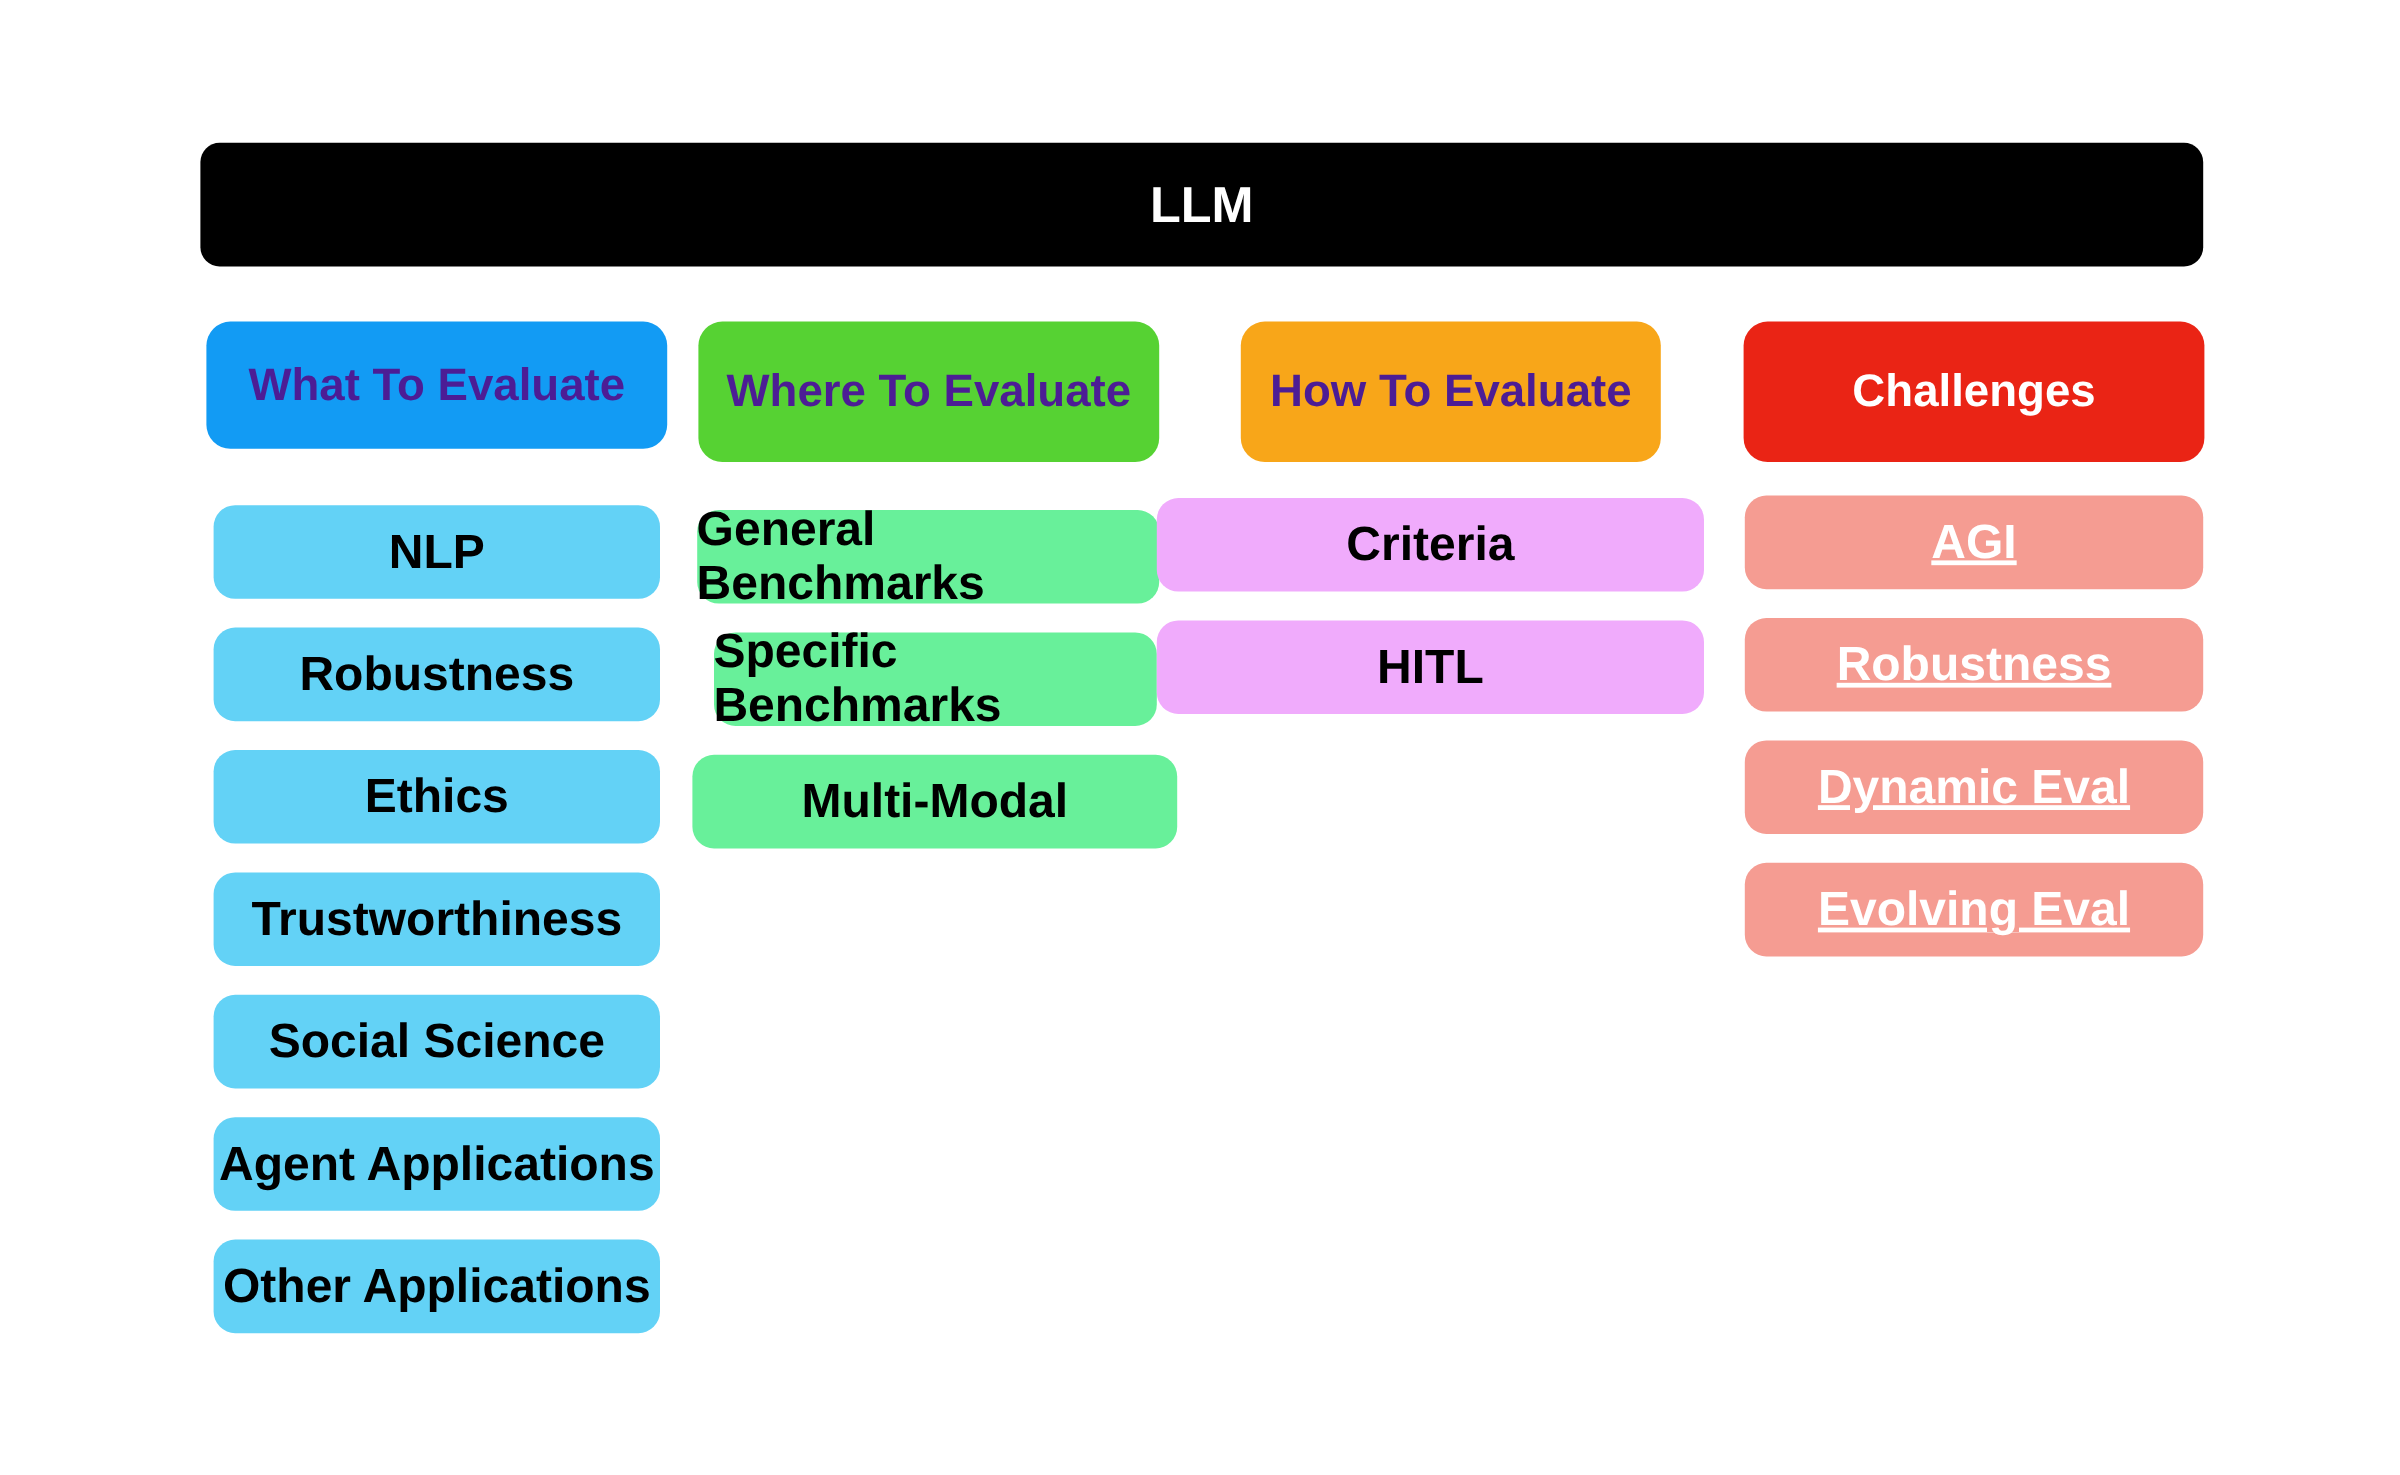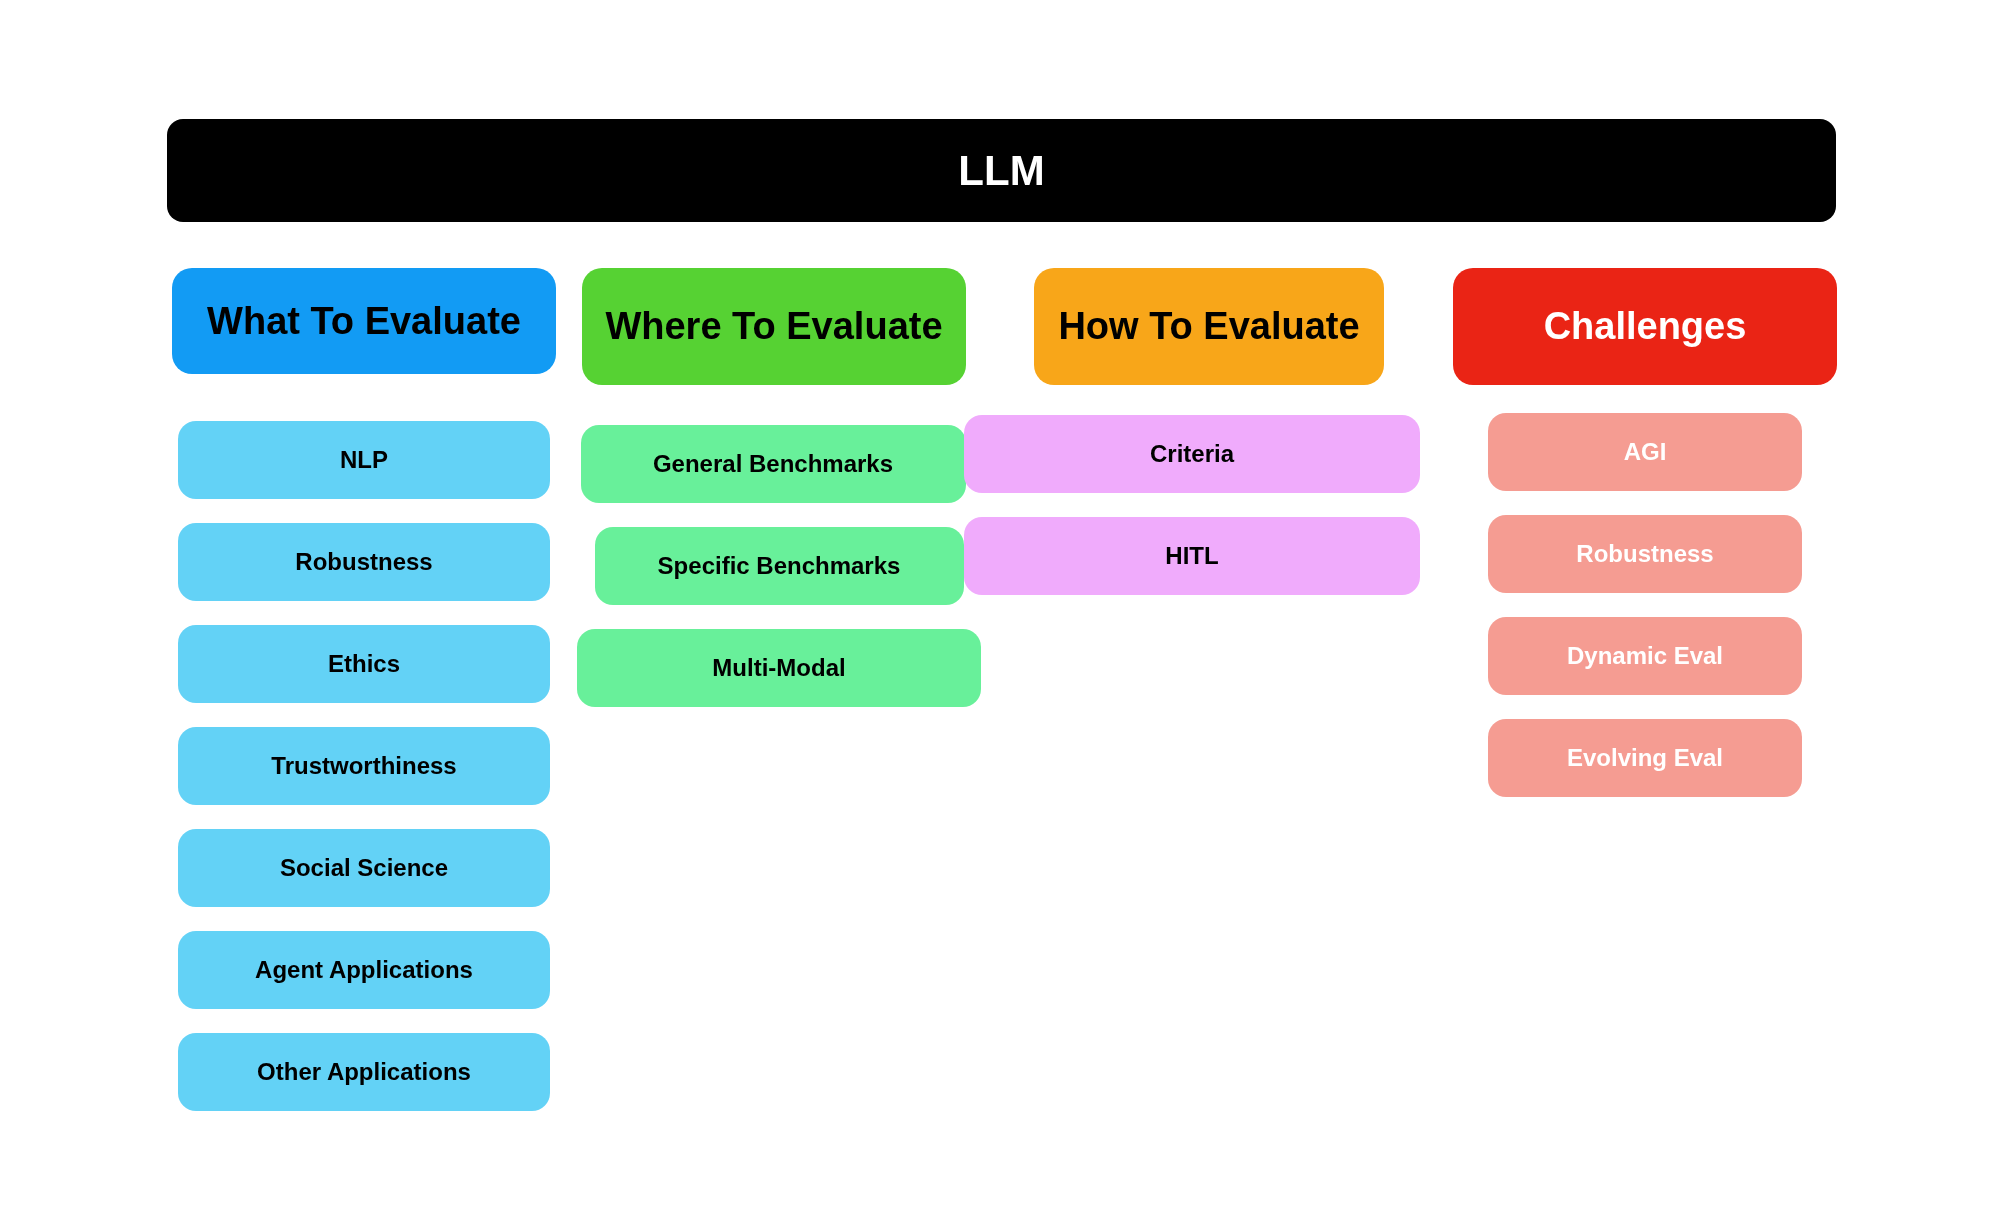--- a/index.html
+++ b/index.html
@@ -25,48 +25,48 @@
   .col { position: absolute; top: 268px; width: 384px; }
   .col-1 { left: 172px; }
   .col-2 { left: 582px; }
   .col-3 { left: 1000px; }
   .col-4 { left: 1453px; }
   .col-header {
     height: 117px;
     border-radius: 20px;
     display: flex; align-items: center; justify-content: center;
     font-size: 38px; font-weight: bold;
-    color: #000000;
+    color: #4c1d95;
   }
   .col-1 .col-header { height: 106px; background: #129BF4; }
   .col-2 .col-header { background: #56D233; }
   .col-3 .col-header { background: #F8A619; margin-left: 34px; }
   .col-4 .col-header { background: #EA2415; color: #ffffff; }
   .items { display: flex; flex-direction: column; align-items: center; }
   .col-1 .items { margin-top: 47px; }
   .col-2 .items { margin-top: 40px; }
   .col-3 .items { margin-top: 30px; }
   .col-4 .items { margin-top: 28px; }
   .item {
     height: 78px;
     border-radius: 18px;
     display: flex; align-items: center; justify-content: center;
-    font-size: 24px; font-weight: bold;
+    font-size: 40px; font-weight: bold;
     color: #000000;
     margin-top: 24px;
     width: 100%;
   }
   .item:first-child { margin-top: 0; }
   .col-1 .item { background: #63D2F6; width: 372px; }
   .col-2 .item { background: #68F09A; width: 404px; }
   .col-2 .item:nth-child(1) { width: 385px; margin-left: -2px; }
   .col-2 .item:nth-child(2) { width: 369px; margin-left: 10px; }
   .col-2 .item:nth-child(3) { margin-left: 10px; }
   .col-3 .item { background: #f0abfc; width: 456px; }
-  .col-4 .item { background: #F59C92; width: 314px; color: #ffffff; }
+  .col-4 .item { background: #F59C92; width: 382px; color: #ffffff; text-decoration: underline; }
 </style>
 </head>
 <body>
 
 <div class="canvas">
 
   <div class="llm-bar">
     <span>LLM</span>
   </div>
 

